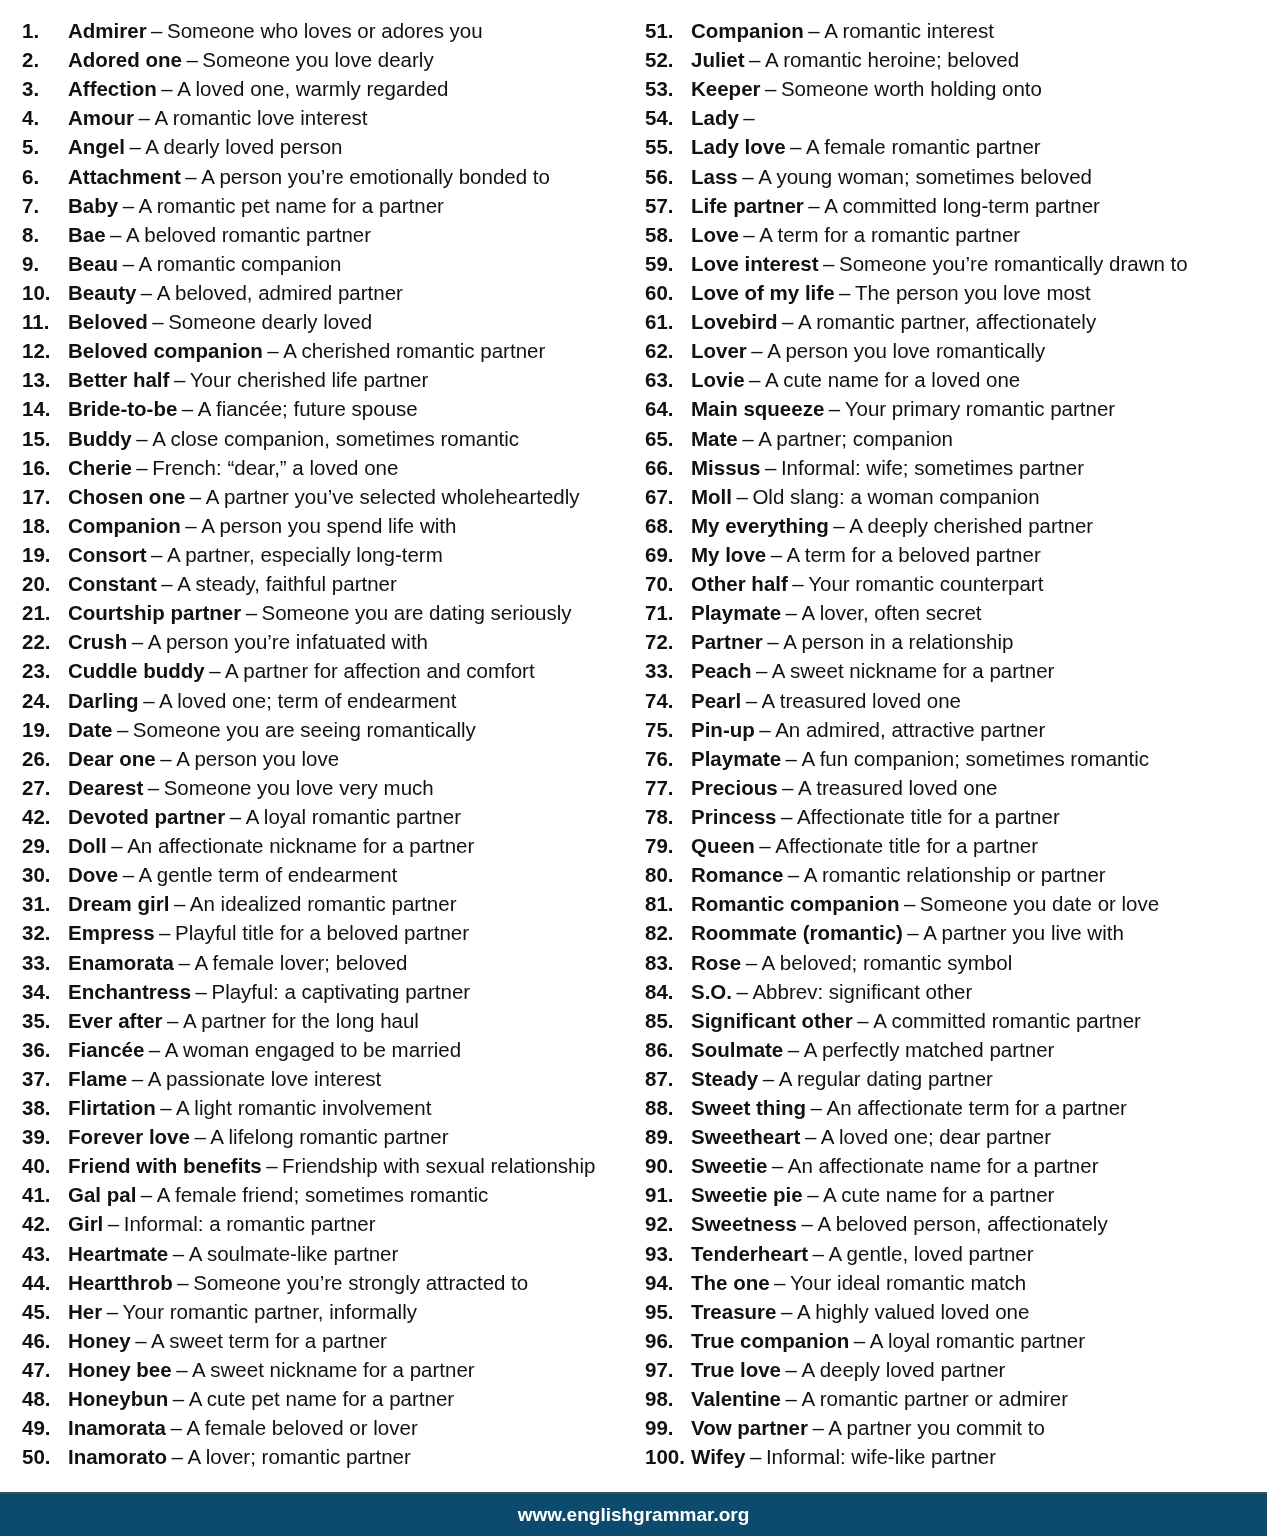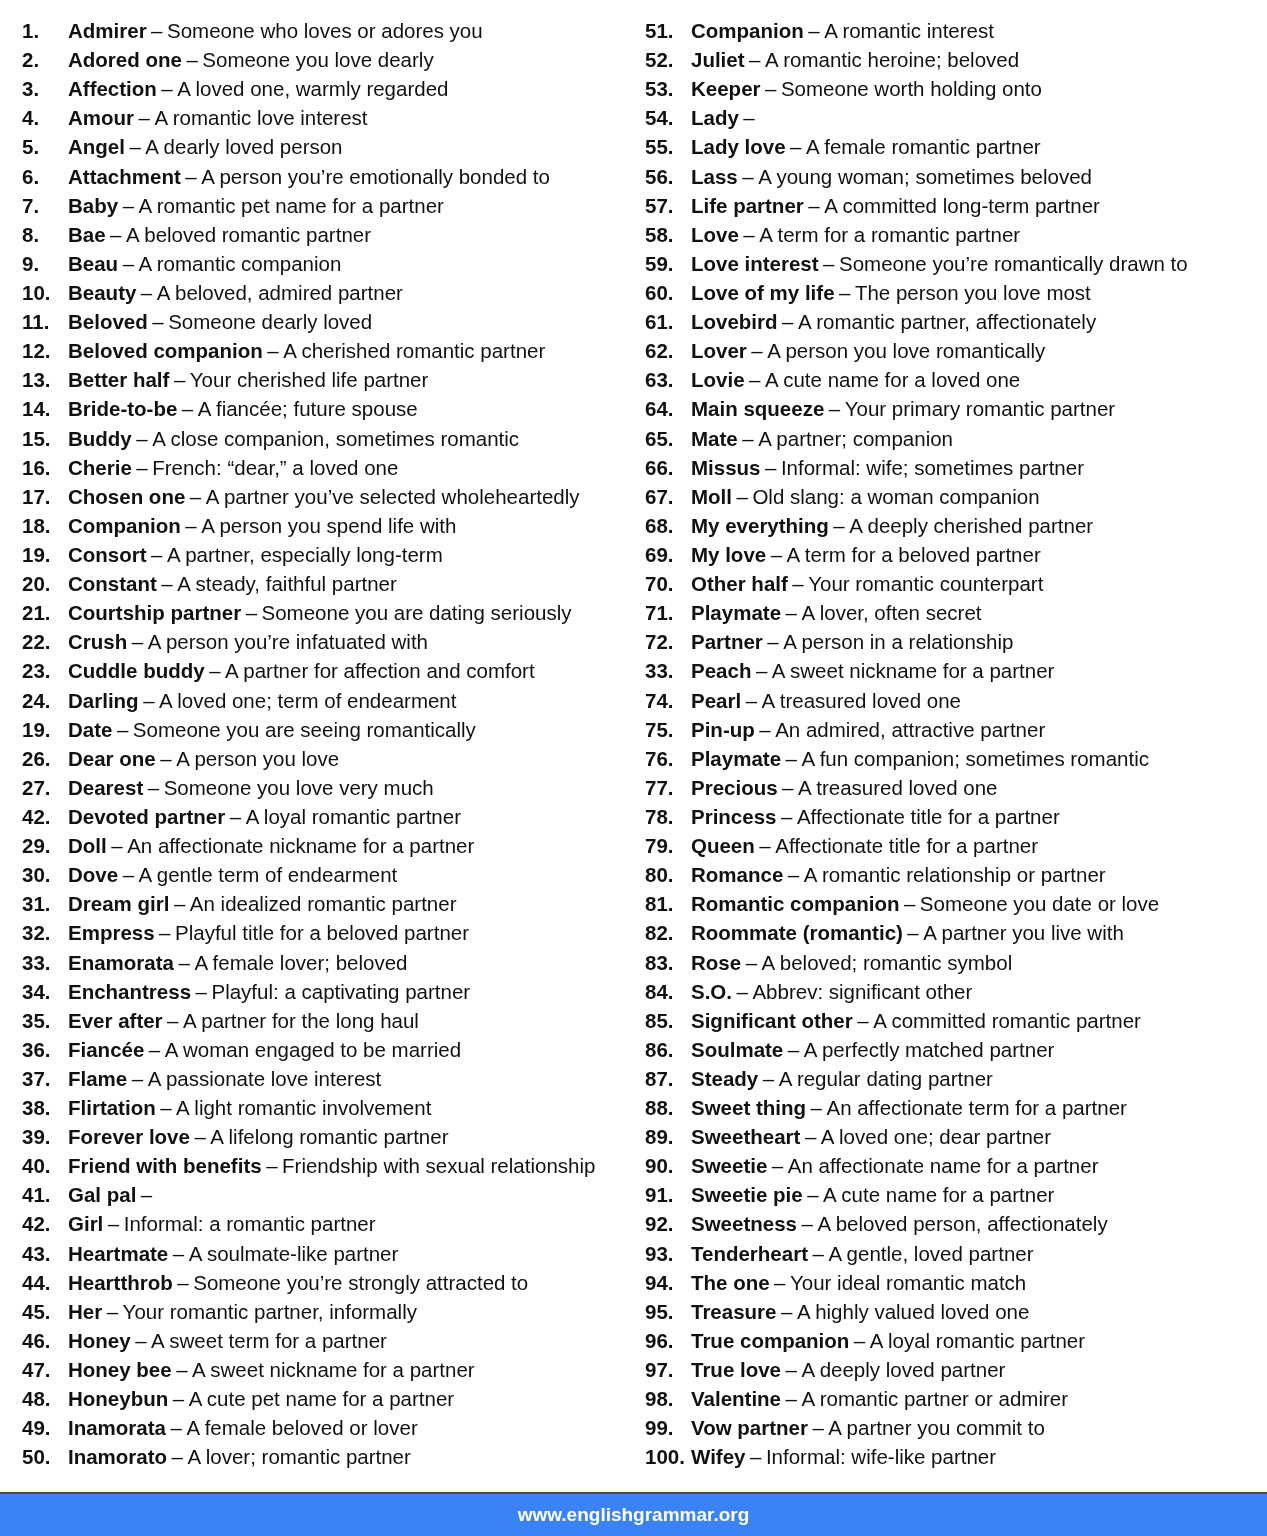--- a/index.html
+++ b/index.html
@@ -12,21 +12,21 @@
   .col-right { left: 645px; width: 606px; }
   .row {
     height: 29.12px; line-height: 29.12px; font-size: 20.5px; white-space: nowrap;
     display: flex; align-items: center;
   }
   .num { font-weight: bold; width: 46px; flex: 0 0 46px; }
   .term { font-weight: bold; }
   .sep { padding: 0 0.22em; }
   .footer {
     position: absolute; left: 0; top: 1492px; width: 1267px; height: 44px;
-    background: #3b82f6; border-top: 2px solid #4a4a4a; box-sizing: border-box;
+    background: #0c4a6e; border-top: 2px solid #4a4a4a; box-sizing: border-box;
     display: flex; align-items: center; justify-content: center;
   }
   .footer span { color: #ffffff; font-weight: bold; font-size: 19px; }
 </style>
 </head>
 <body>
 
 <ul class="list col-left" id="col-left">
     <li class="row">
       <span class="num">1.</span>
@@ -265,20 +265,21 @@
     <li class="row">
       <span class="num">40.</span>
       <span class="term">Friend with benefits</span>
       <span class="sep">–</span>
       <span class="def">Friendship with sexual relationship</span>
     </li>
     <li class="row">
       <span class="num">41.</span>
       <span class="term">Gal pal</span>
       <span class="sep">–</span>
+      <span class="def">A female friend; sometimes romantic</span>
     </li>
     <li class="row">
       <span class="num">42.</span>
       <span class="term">Girl</span>
       <span class="sep">–</span>
       <span class="def">Informal: a romantic partner</span>
     </li>
     <li class="row">
       <span class="num">43.</span>
       <span class="term">Heartmate</span>

